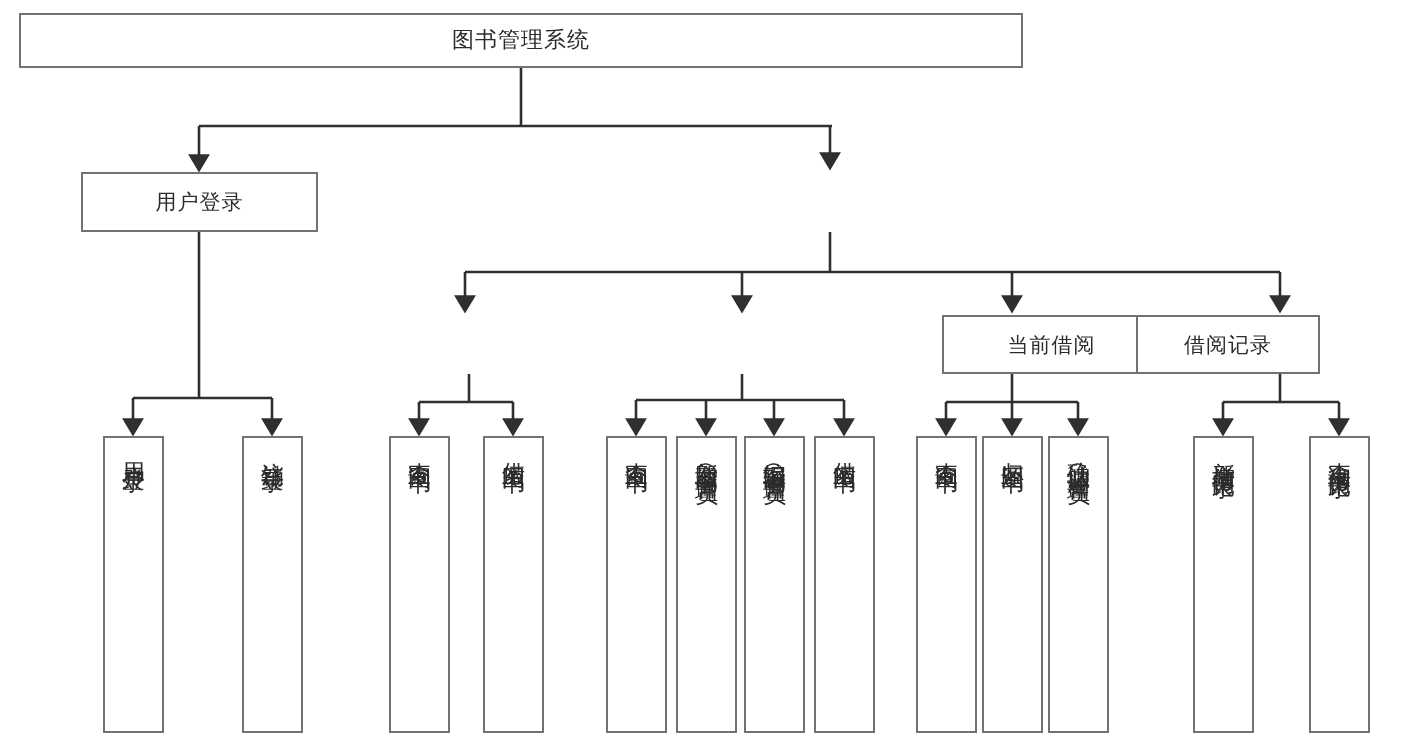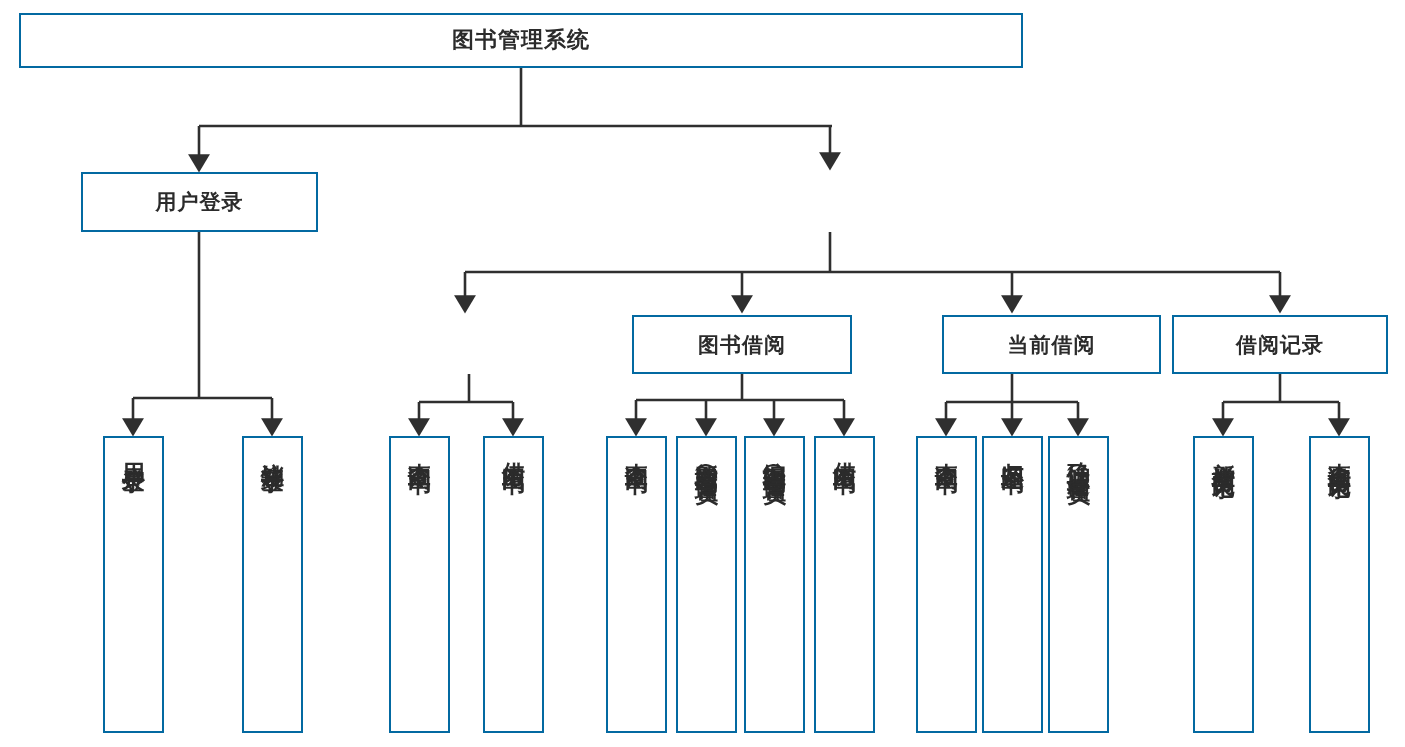--- a/index.html
+++ b/index.html
@@ -22,27 +22,26 @@
     left: 0;
     top: 0;
     width: 1405px;
     height: 747px;
     pointer-events: none;
   }
   .node {
     position: absolute;
     box-sizing: border-box;
     background: #ffffff;
-    border: 2px solid #0369a1;
+    border: 2px solid #737373;
     display: flex;
     align-items: center;
     justify-content: center;
     color: #2b2b2b;
     z-index: 2;
-    font-weight: bold;
   }
   .node .label {
     display: block;
     text-align: center;
     line-height: 1.12;
     letter-spacing: 1px;
   }
   
   .node.horiz .label {
     font-size: 21px;
@@ -132,29 +131,26 @@
   <div class="node horiz tier0" style="left:19px; top:13px; width:1004px; height:55px;">
     <span class="label">图书管理系统</span>
   </div>
 
   <div class="node horiz" style="left:81px; top:172px; width:237px; height:60px;">
     <span class="label">用户登录</span>
   </div>
 
 
 
-  <div class="node horiz" style="left:632px; top:315px; width:220px; height:59px;">
-    <span class="label">图书借阅</span>
-  </div>
 
   <div class="node horiz" style="left:942px; top:315px; width:219px; height:59px;">
     <span class="label">当前借阅</span>
   </div>
 
-  <div class="node horiz" style="left:1172px; top:315px; width:216px; height:59px;">
+  <div class="node horiz" style="left:1136px; top:315px; width:184px; height:59px;">
     <span class="label">借阅记录</span>
   </div>
 
   <div class="node vert" style="left:103px; top:436px; width:61px; height:297px;">
     <span class="label">用户登录</span>
   </div>
   <div class="node vert" style="left:242px; top:436px; width:61px; height:297px;">
     <span class="label">注销登录</span>
   </div>
 

